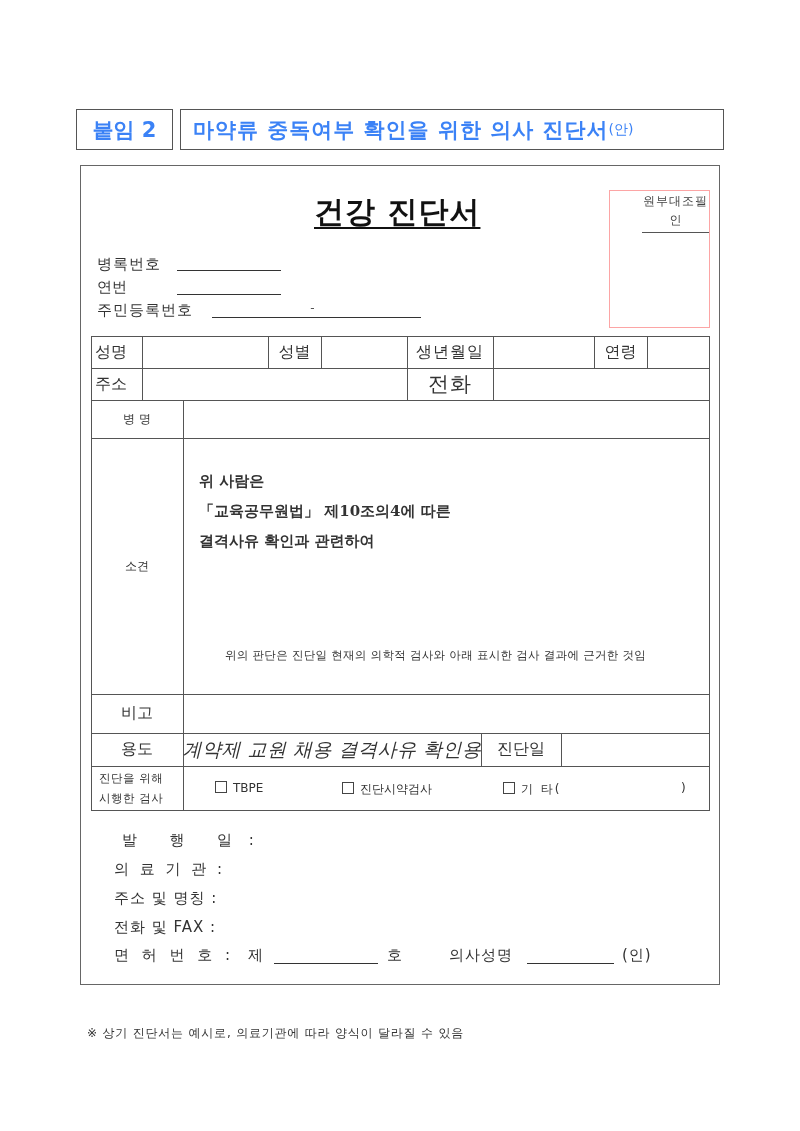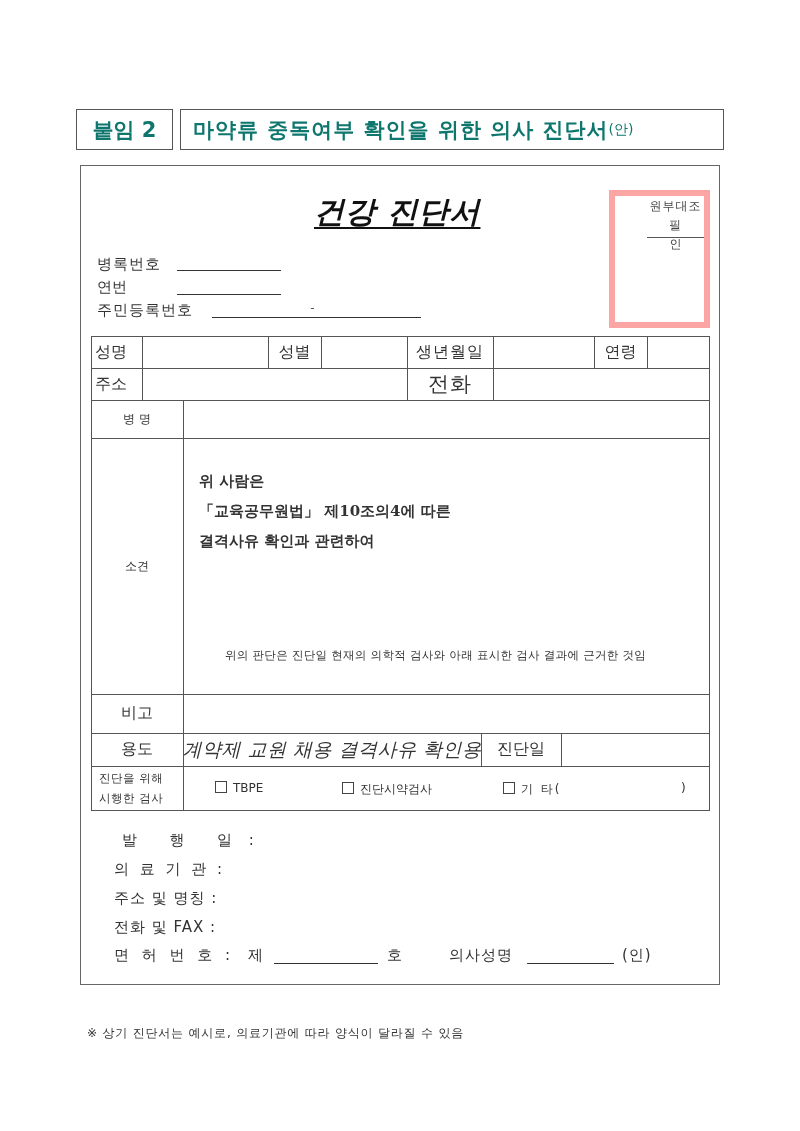--- a/index.html
+++ b/index.html
@@ -1,23 +1,23 @@
 <!DOCTYPE html>
 <html><head>
 <meta charset="utf-8">
 <style>
   html, body { margin:0; padding:0; background:#ffffff; }
   body { width:800px; height:1131px; position:relative; font-family:"DejaVu Sans", sans-serif; color:#222; overflow:hidden; }
   .abs { position:absolute; box-sizing:border-box; }
-  .hdr-box { border:1.5px solid #555; display:flex; align-items:center; font-weight:bold; font-size:21px; color:#0f766e; }
+  .hdr-box { border:1.5px solid #555; display:flex; align-items:center; font-weight:bold; font-size:21px; color:#3b82f6; }
   .frame { border:1.5px solid #666; }
-  .title { font-size:30px; font-weight:bold; text-decoration:underline; text-decoration-thickness:2px; text-underline-offset:5px; color:#111; letter-spacing:1px;font-style:italic; }
+  .title { font-size:30px; font-weight:bold; text-decoration:underline; text-decoration-thickness:2px; text-underline-offset:5px; color:#111; letter-spacing:1px; }
   .small { font-size:14px; color:#333; }
   .uline { border-bottom:1px solid #333; display:inline-block; }
-  .stamp { border:6px solid #fca5a5;padding-left:32px; }
+  .stamp { border:1px solid #fca5a5;padding-left:32px; }
   .cell { position:absolute; box-sizing:border-box; display:flex; align-items:center; justify-content:center; font-size:15px; color:#333; }
   .hline { position:absolute; height:0; border-top:1px solid #555; }
   .vline { position:absolute; width:0; border-left:1px solid #555; }
   .opinion { font-family:"DejaVu Serif", serif; font-weight:bold; font-size:15px; color:#333; }
   .footer-row { position:absolute; font-size:15px; color:#333; letter-spacing:1px; }
   .chk { display:inline-block; width:10px; height:10px; border:1px solid #444; margin-right:6px; vertical-align:-1px; }
 </style>
 </head>
 <body>
 

